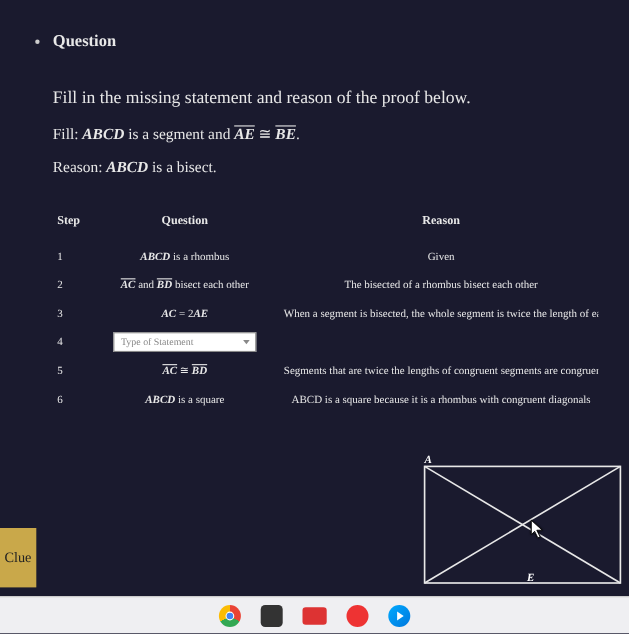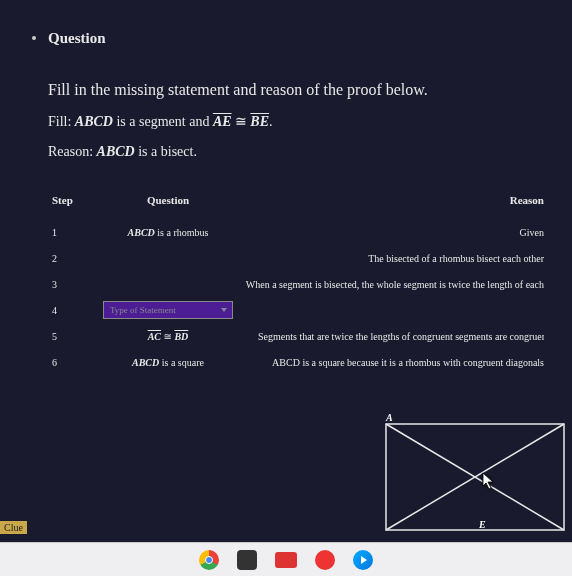--- a/index.html
+++ b/index.html
@@ -44,25 +44,25 @@
   }
   .thead, .trow {
     display: flex;
     align-items: center;
     min-height: 24px;
     margin-bottom: 2px;
   }
   .thead { font-weight: bold; margin-bottom: 8px; font-size: 11px;}
   .c-step { width: 40px; text-align: left; padding-left: 4px;}
   .c-stmt { width: 160px; text-align: center; padding: 0 4px;}
-  .c-reason { flex: 1; text-align: right; padding-left: 10px; white-space: nowrap; overflow: hidden;}
+  .c-reason { flex: 1; text-align: center; padding-left: 10px; white-space: nowrap; overflow: hidden;}
   .trow .c-stmt { font-family: 'Times New Roman', serif; }
   .dropdown {
     border: 1px solid #888;
-    background: #4c1d95;
+    background: #ffffff;
     color: #888;
     font-size: 9px;
     padding: 3px 18px 3px 6px;
     width: 130px;
     position: relative;
     display: inline-block;
     text-align: left;
   }
   .dropdown::after {
     content: "";
@@ -110,22 +110,22 @@
     font-size: 12px;
     color: #fff;
   }
   .vlabel { font-size: 10px; fill: #fff; font-family: 'Times New Roman', serif; font-style: italic; font-weight: bold;}
   .sidebar-tag {
     position: absolute;
     left: 0;
     bottom: 42px;
     background: #c9a84a;
     color: #222;
-    font-size: 10px;
-    padding: 1px 4px;
+    font-size: 13px;
+    padding: 19px 4px;
     writing-mode: horizontal-tb;
   }
 </style>
 </head>
 <body>
 
 <div class="bullet"></div>
 
 <div class="page">
 
@@ -148,24 +148,26 @@
       <div class="c-reason">Reason</div>
     </div>
 
     <div class="trow">
       <div class="c-step">1</div>
       <div class="c-stmt"><span class="mathit">ABCD</span> is a rhombus</div>
       <div class="c-reason">Given</div>
     </div>
     <div class="trow">
       <div class="c-step">2</div>
+      <div class="c-stmt"><span class="seg">AC</span> and <span class="seg">BD</span> bisect each other</div>
       <div class="c-reason">The bisected of a rhombus bisect each other</div>
     </div>
     <div class="trow">
       <div class="c-step">3</div>
+      <div class="c-stmt"><span class="mathit">AC</span> = 2<span class="mathit">AE</span></div>
       <div class="c-reason">When a segment is bisected, the whole segment is twice the length of each</div>
     </div>
     <div class="trow">
       <div class="c-step">4</div>
       <div class="c-stmt">
         <span class="dropdown">Type of Statement</span>
       </div>
       <div class="c-reason"></div>
     </div>
     <div class="trow">

